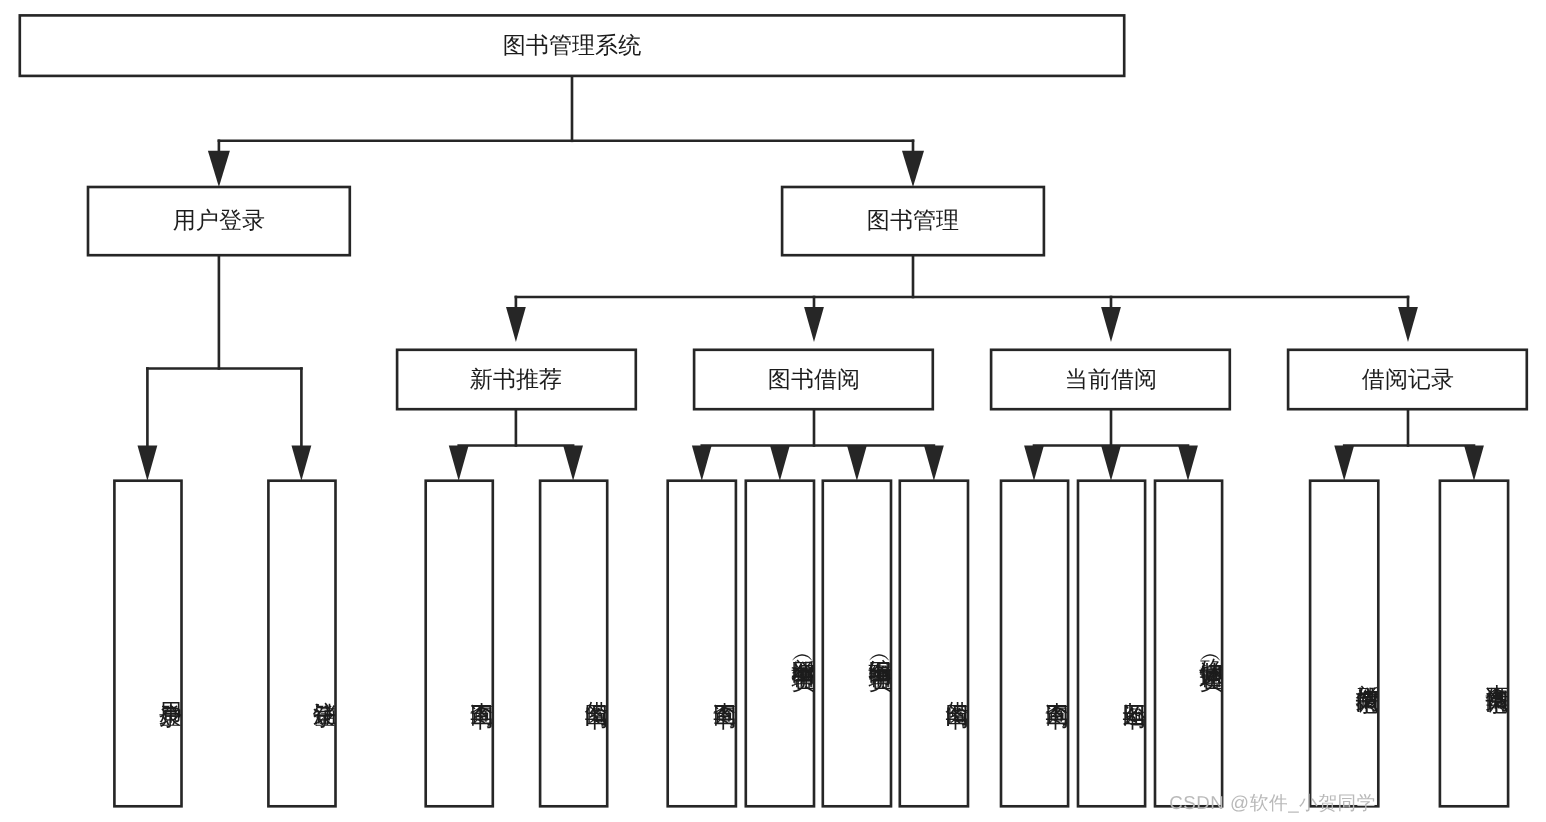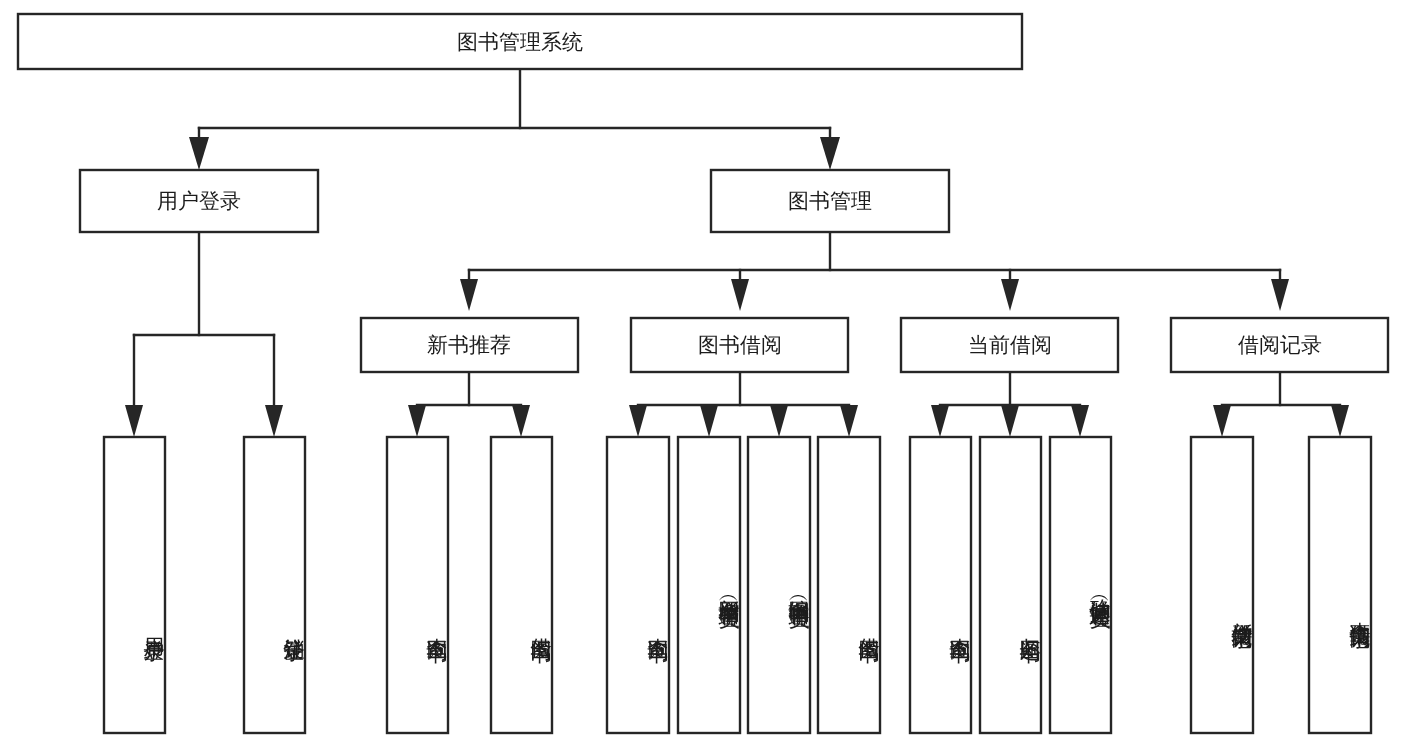--- a/index.html
+++ b/index.html
@@ -214,13 +214,14 @@
   <div class="node-label-v" style="left:748px; top:437px; width:62px; height:296px; padding-top:8px; box-sizing:border-box;">编辑图书（管理员）</div>
   <div class="node-label-v" style="left:818px; top:437px; width:62px; height:296px; padding-top:78px; box-sizing:border-box;">借阅图书</div>
 
   <div class="node-label-v" style="left:910px; top:437px; width:61px; height:296px; padding-top:78px; box-sizing:border-box;">查询图书</div>
   <div class="node-label-v" style="left:980px; top:437px; width:61px; height:296px; padding-top:78px; box-sizing:border-box;">归还图书</div>
   <div class="node-label-v" style="left:1050px; top:437px; width:61px; height:296px; padding-top:8px; box-sizing:border-box;">确认归还（管理员）</div>
 
   <div class="node-label-v" style="left:1191px; top:437px; width:62px; height:296px; padding-top:48px; box-sizing:border-box;">新增借阅记录</div>
   <div class="node-label-v" style="left:1309px; top:437px; width:62px; height:296px; padding-top:48px; box-sizing:border-box;">查询借阅记录</div>
 
+  <div class="watermark">CSDN @软件_小贺同学</div>
 </div>
 
 </body></html>

